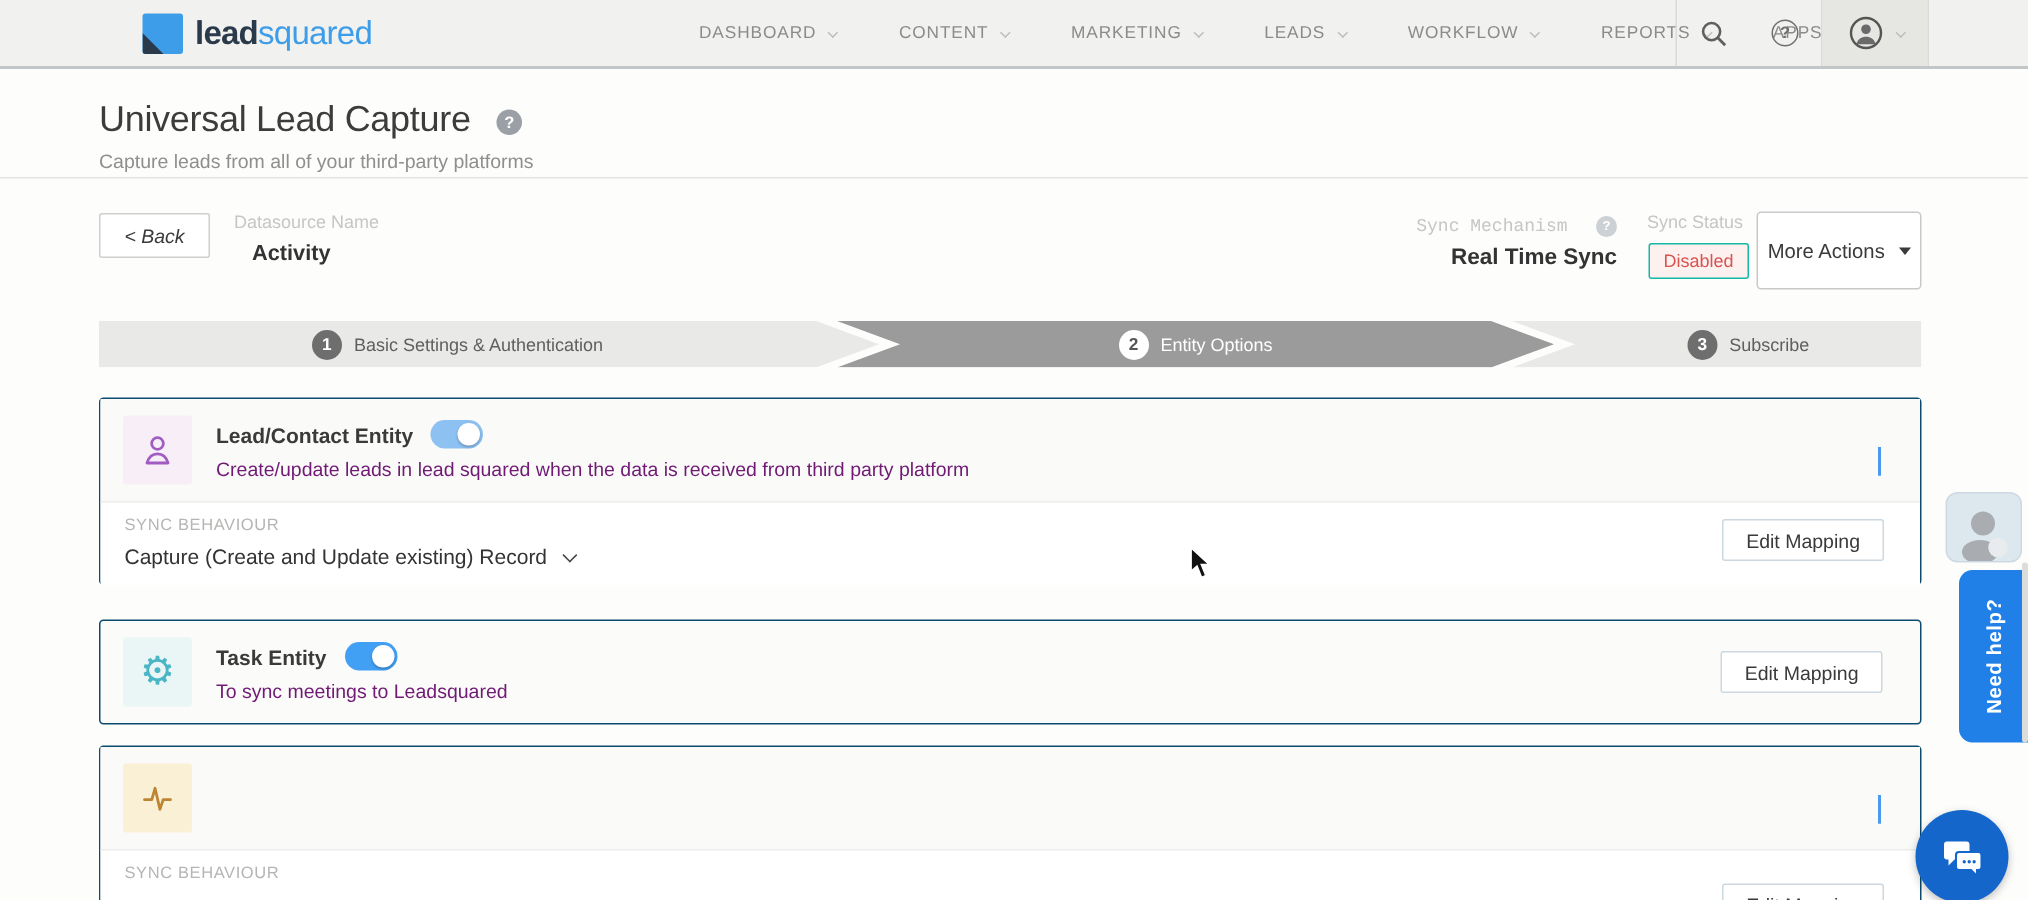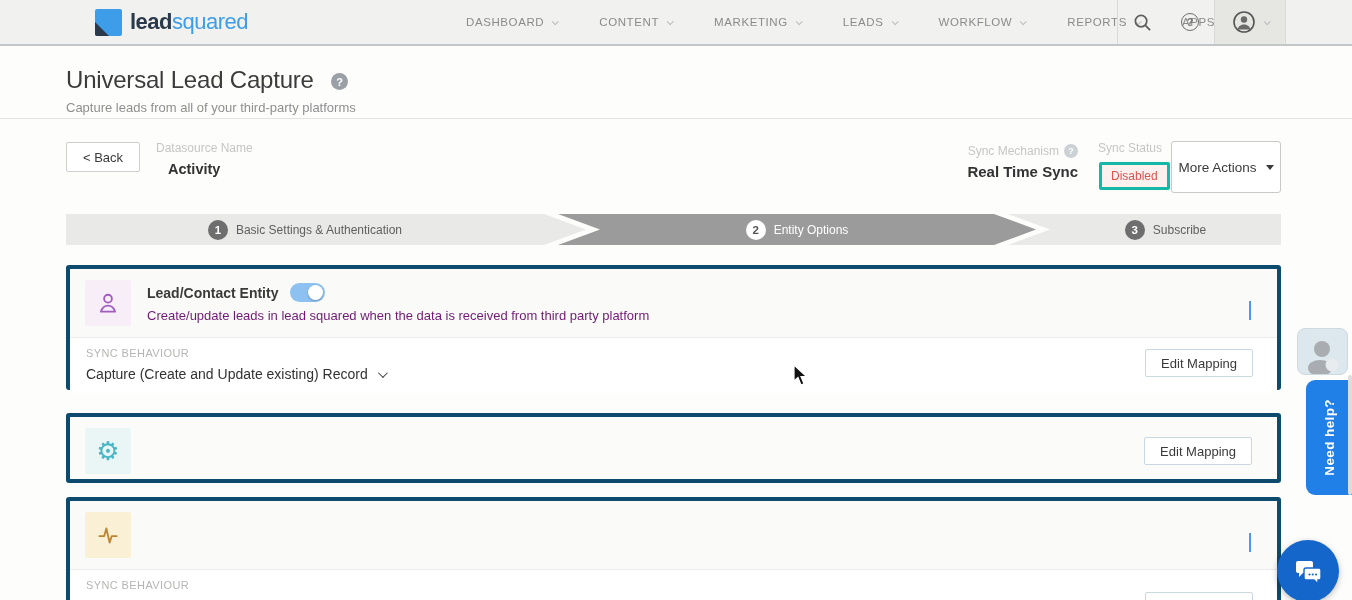--- a/index.html
+++ b/index.html
@@ -52,36 +52,36 @@
     display:flex; align-items:center; justify-content:center; cursor:pointer;
   }
   .page-sub { position:absolute; left:66px; top:100px; font-size:13px; color:#8f8f8f; }
   .head-divider { position:absolute; left:0; top:118px; width:100%; border-top:1px solid #e4e4e2; }
 
   
   .btn {
     background:#fff; border:1px solid #cfcfcf; border-radius:2px; color:#3a3a3a;
     font-size:13px; font-family:inherit; cursor:pointer; display:inline-flex; align-items:center; justify-content:center;
   }
-  .back-btn { position:absolute; left:66px; top:142px; width:74px; height:30px; }
+  .back-btn { position:absolute; left:66px; top:142px; width:74px; height:30px;font-style:italic; }
   .ds-label { position:absolute; left:156px; top:141px; font-size:12px; color:#c6c6c4; }
   .ds-value { position:absolute; left:168px; top:161px; font-size:14.5px; font-weight:700; color:#333; }
 
   .sync-mech { position:absolute; right:274px; top:141px; text-align:right; }
-  .sm-label { font-size:12px; color:#c6c6c4; display:inline-flex; align-items:center; gap:5px; }
+  .sm-label { font-size:12px; color:#c6c6c4; display:inline-flex; align-items:center; gap:19px;font-family:Liberation Mono, monospace; }
   .sm-q {
     width:14px; height:14px; border-radius:50%; background:#ccd1d5; color:#fff;
     font-size:9px; font-weight:700; display:inline-flex; align-items:center; justify-content:center; cursor:pointer;
   }
   .sm-value { margin-top:4px; font-size:15px; font-weight:700; color:#333; }
 
   .ss-label { position:absolute; left:1098px; top:141px; font-size:12px; color:#c6c6c4; }
   .ss-badge {
     position:absolute; left:1099px; top:162px; padding:4px 9px;
-    background:#fdf1f0; border:3px solid #14b8a6; color:#d9534f; font-size:12px; border-radius:2px;
+    background:#fdf1f0; border:1px solid #14b8a6; color:#d9534f; font-size:12px; border-radius:2px;
   }
   .more-actions { position:absolute; right:71px; top:141px; width:110px; height:52px; gap:9px; font-size:13.5px; border-radius:3px; border-color:#c9c9c9;}
   .caret-down { width:0; height:0; border-left:4px solid transparent; border-right:4px solid transparent; border-top:5px solid #3a3a3a; }
 
   
   .steps { position:absolute; left:66px; top:214px; width:1215px; height:31px; }
   .step {
     position:absolute; top:0; height:31px; display:flex; align-items:center; justify-content:center; gap:8px;
     font-size:12px; cursor:pointer;
   }
@@ -92,21 +92,21 @@
   .step-3 { left:942px; width:273px; background:#e9e9e8; color:#5f5f5f;
     clip-path:polygon(0 0, 100% 0, 100% 100%, 0 100%, 42px 50%); padding-left:42px; }
   .step-num {
     width:20px; height:20px; border-radius:50%; display:flex; align-items:center; justify-content:center;
     font-size:11.5px; font-weight:700; flex:none;
   }
   .num-dark { background:#6e6e6e; color:#fff; }
   .num-light { background:#fff; color:#555; }
 
   
-  .card { position:absolute; left:66px; width:1215px; background:#fff; border:4px solid #0c4a6e; border-radius:3px; }
+  .card { position:absolute; left:66px; width:1215px; background:#fff; border:1px solid #0c4a6e; border-radius:3px; }
   .card-lead { top:265px; height:125px; }
   .card-task { top:413px; height:70px; background:#fbfbf9; }
   .card-activity { top:497px; height:160px; }
 
   .card-head { position:relative; display:flex; align-items:center; gap:16px; padding:11px 15px; height:68px; background:#fafaf8; }
   .card-task .card-head { background:transparent; height:68px; }
   .entity-icon { width:46px; height:46px; border-radius:2px; display:flex; align-items:center; justify-content:center; flex:none; }
   .icon-lead-bg { background:#f7eef8; }
   .icon-task-bg { background:#eaf6f5; }
   .icon-activity-bg { background:#faf0d6; }
@@ -297,20 +297,29 @@
       </div>
       <button class="btn edit-btn lead-edit">Edit Mapping</button>
     </div>
   </div>
 
   <div class="card card-task">
     <div class="card-head">
       <div class="entity-icon icon-task-bg">
         <span class="gear-glyph">⚙</span>
       </div>
+      <div>
+        <div class="title-row">
+          <span class="entity-title">Task Entity</span>
+          <div class="toggle tg-blue">
+              <div class="toggle-knob"></div>
+            </div>
+        </div>
+        <div class="entity-desc">To sync meetings to Leadsquared</div>
+      </div>
       <button class="btn edit-btn task-edit">Edit Mapping</button>
     </div>
   </div>
 
   <div class="card card-activity">
     <div class="card-head">
       <div class="entity-icon icon-activity-bg">
         <svg width="26" height="26" viewBox="0 0 24 24">
           <polyline points="4,13 8.5,13 10.5,6 13.5,19 15.5,13 20,13" fill="none" stroke="#bd8432" stroke-width="1.7" stroke-linejoin="round" stroke-linecap="round"></polyline>
         </svg>

